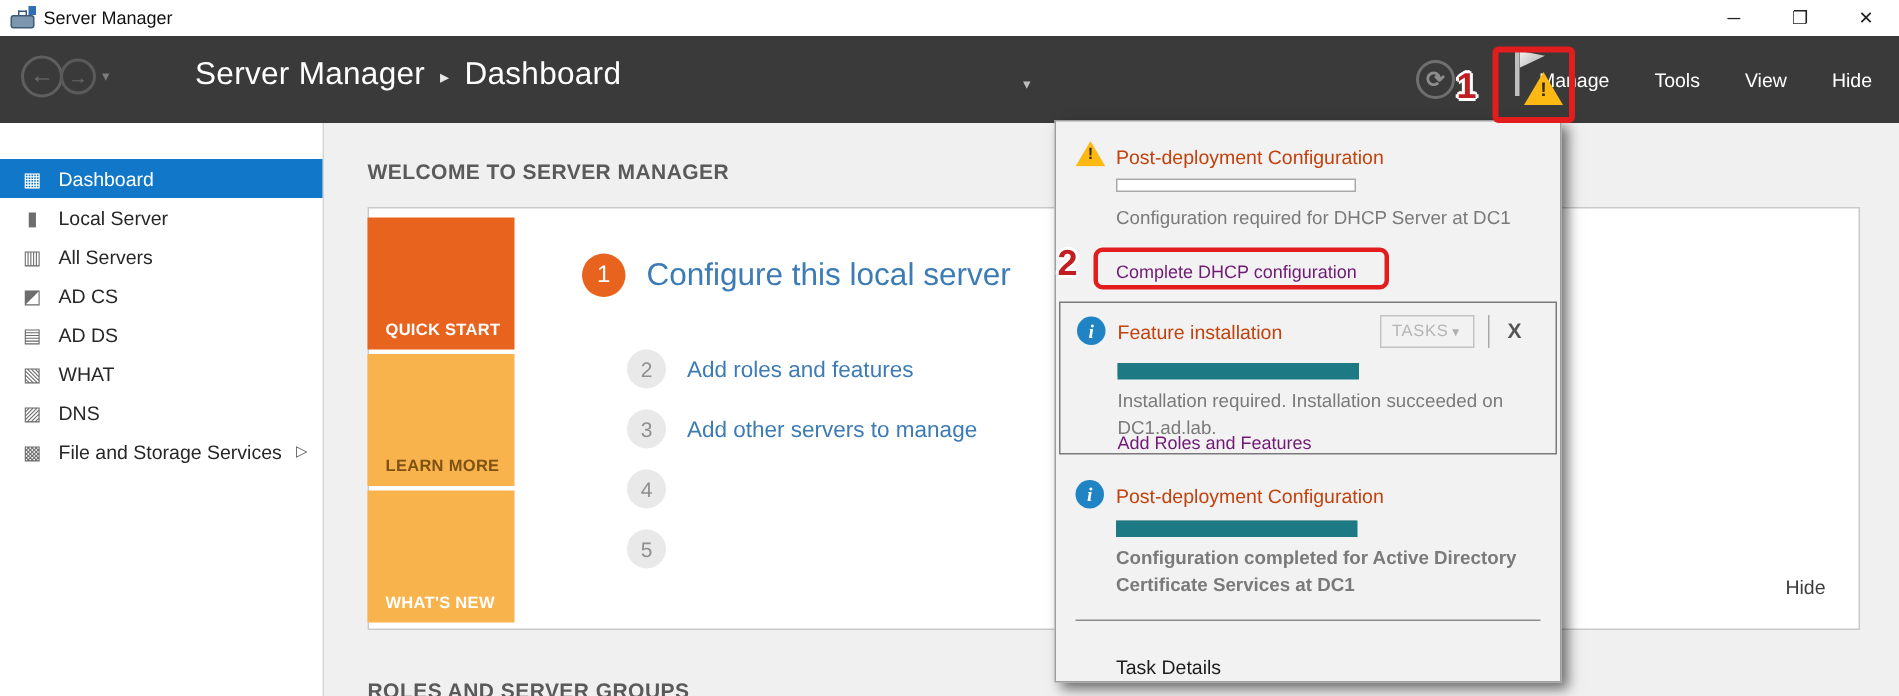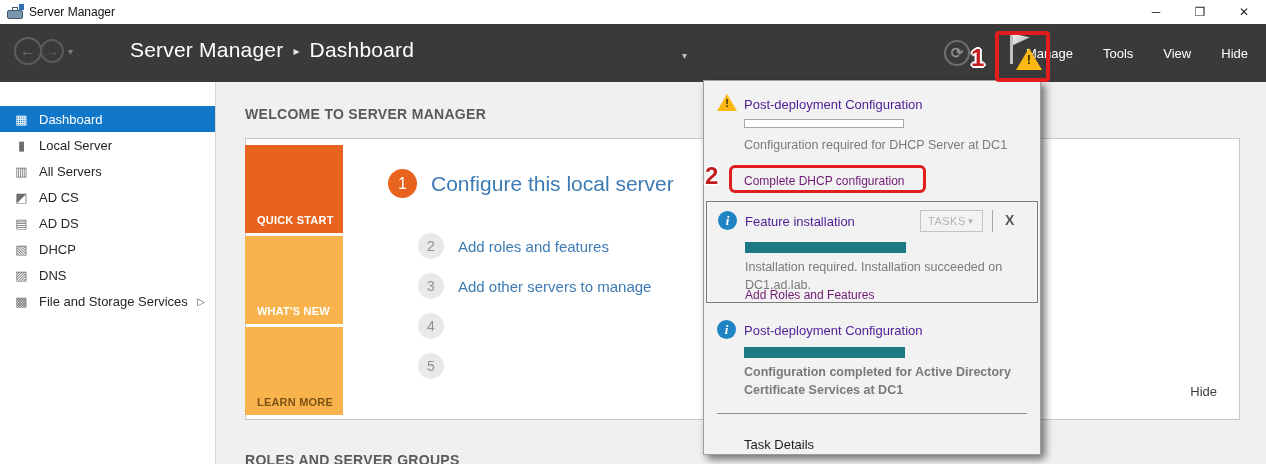--- a/index.html
+++ b/index.html
@@ -62,21 +62,21 @@
   .step1 .step-label { font-size:21px; font-weight:300; color:#3d7bb5;text-align:center; }
   .stepN .step-circle { width:26px; height:26px; background:#e9e9e9; color:#8f8f8f; font-size:14px; }
   .stepN .step-label { font-size:15px; font-weight:300; color:#3d7bb5; white-space:nowrap; }
   .step2 { left:172px; top:94px; } .step3 { left:172px; top:134px; }
   .step4 { left:172px; top:174px; } .step5 { left:172px; top:214px; }
   .hide-link { position:absolute; right:22px; bottom:20px; font-size:13px; color:#3c3c3c; }
   .roles-title { position:absolute; left:245px; top:452px; font-size:14px; font-weight:bold; color:#5a5a5a; letter-spacing:0.3px; }
 
   
   .flyout { position:absolute; left:703px; top:80px; width:338px; height:375px; background:#f2f2f2; border:1px solid #9e9e9e; box-shadow:4px 4px 8px rgba(0,0,0,0.55); }
-  .ntitle { font-size:13px; color:#4c1d95; }
+  .ntitle { font-size:13px; color:#c2410c; }
   .nmsg { font-size:12.5px; color:#7a7a7a; line-height:1.45; }
   .nlink { font-size:12px; color:#701a75; cursor:default; }
   .nprog { width:160px; height:9px; border:1px solid #a8a8a8; background:#ffffff; }
   .nprog .fill { height:100%; background:#1d7a85; width:0; }
   .nprog .fill[data-progress="100"] { width:102%; margin:-1px; height:11px; border:none; }
   .info-ic { width:19px; height:19px; border-radius:50%; background:#1f83c4; color:#fff; font-size:13px; font-weight:bold; display:flex; align-items:center; justify-content:center; font-family:"Liberation Serif", serif; font-style:italic; }
   .nsec1 { position:absolute; left:0; top:0; width:100%; }
   .nsec1 .icw { position:absolute; left:13px; top:13px; }
   .nsec1 .ntitle { position:absolute; left:40px; top:16px; }
   .nsec1 .nprog { position:absolute; left:40px; top:38px; }
@@ -172,45 +172,45 @@
   <div class="side-item">
     <span class="ic">◩</span>
     <span>AD CS</span>
   </div>
   <div class="side-item">
     <span class="ic">▤</span>
     <span>AD DS</span>
   </div>
   <div class="side-item">
     <span class="ic">▧</span>
-    <span>DHCP</span>
+    <span>WHAT</span>
   </div>
   <div class="side-item">
     <span class="ic">▨</span>
     <span>DNS</span>
   </div>
   <div class="side-item">
     <span class="ic">▩</span>
     <span>File and Storage Services</span>
     <span class="side-expand">▷</span>
   </div>
 </div>
 
 <div class="welcome-title">WELCOME TO SERVER MANAGER</div>
 
 <div class="welcome-tile">
   <div class="tile-col">
     <div class="tile-block tb-quick">
       <span class="tb-label">QUICK START</span>
     </div>
+    <div class="tile-block tb-learn">
+      <span class="tb-label">LEARN MORE</span>
+    </div>
     <div class="tile-block tb-new">
       <span class="tb-label">WHAT'S NEW</span>
-    </div>
-    <div class="tile-block tb-learn">
-      <span class="tb-label">LEARN MORE</span>
     </div>
   </div>
 
   <div class="step step1">
     <div class="step-circle">1</div>
     <span class="step-label">Configure this local server</span>
   </div>
   <div class="step stepN step2">
     <div class="step-circle">2</div>
     <span class="step-label">Add roles and features</span>

